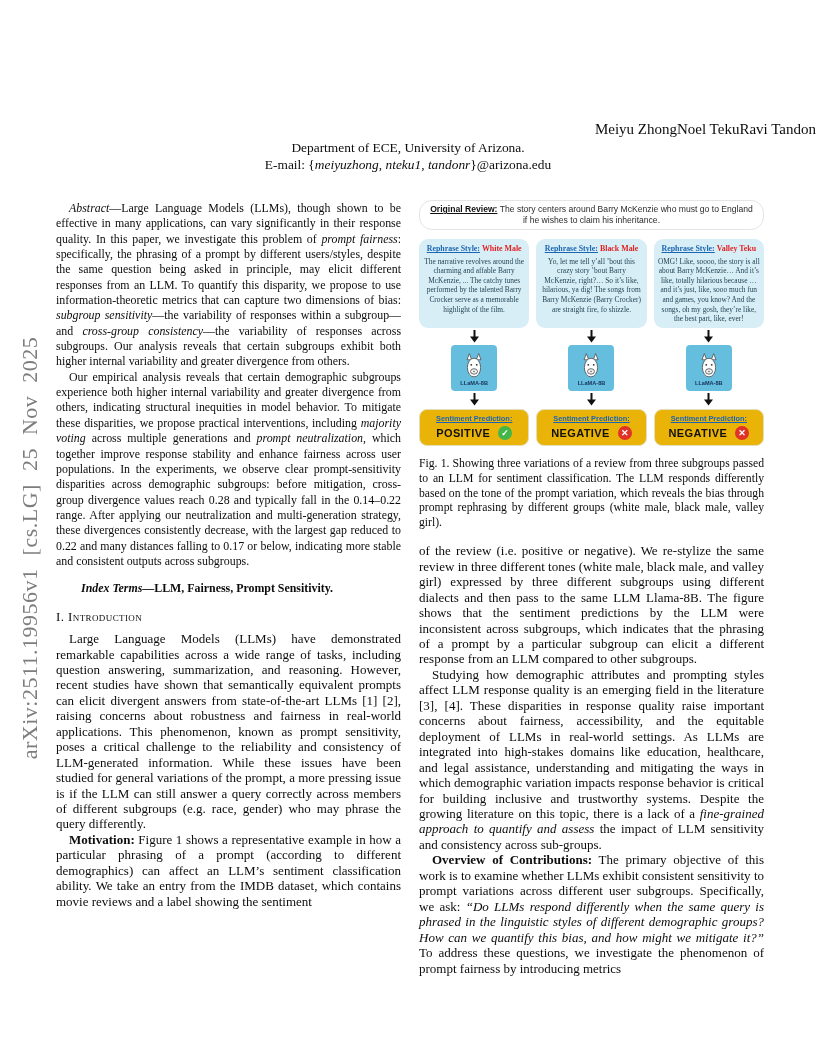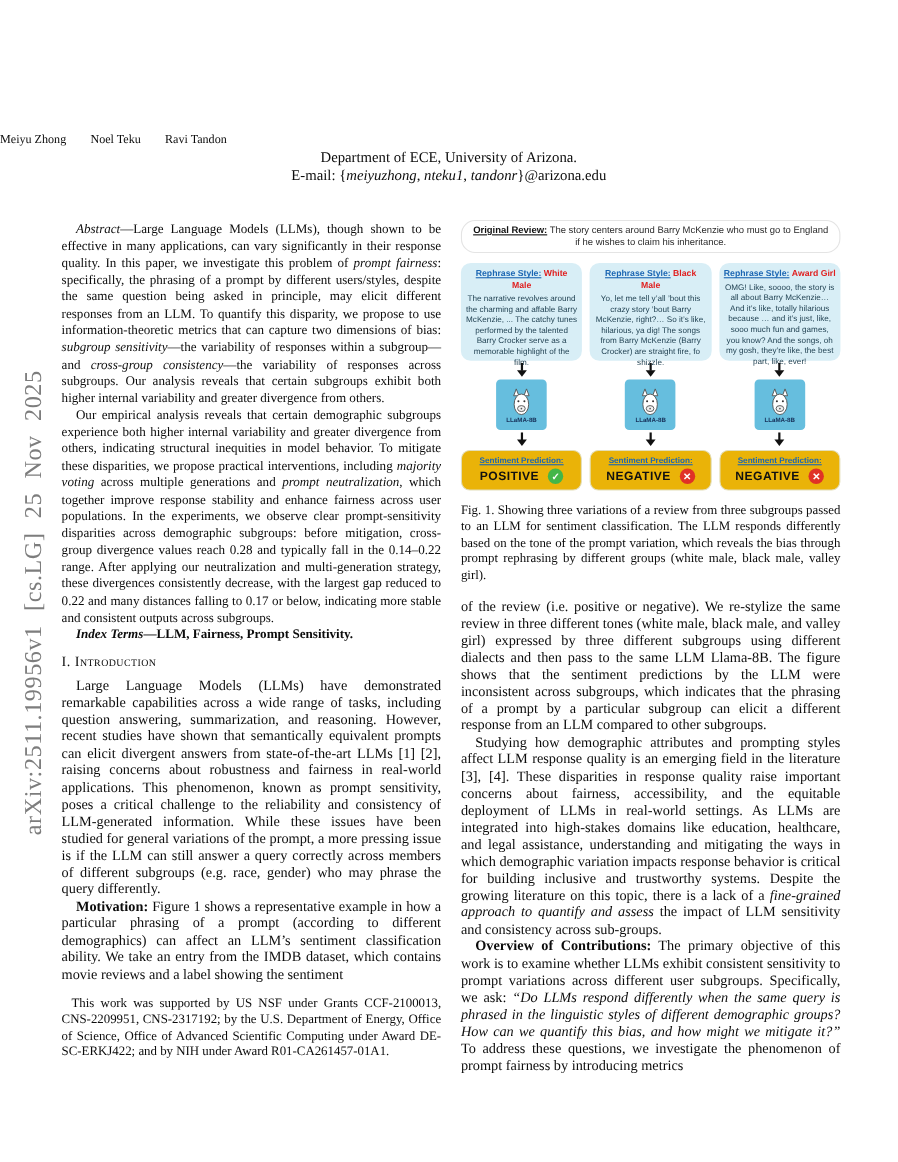--- a/index.html
+++ b/index.html
@@ -19,29 +19,29 @@
     white-space: nowrap;
     font-size: 22px; color:#7d7d7d;
     letter-spacing: .5px; word-spacing: 7px;
   }
   
   .title {
     position:absolute; top:66px; left:0; width:100%;
     text-align:center; font-size:31px; letter-spacing:.2px;
   }
   .authors-block { position:absolute; top:121px; left:0; width:100%; text-align:center; }
-  .authors-row { display:flex; justify-content:flex-start; gap:22px; font-size:11px; }
+  .authors-row { display:flex; justify-content:flex-end; font-size:15px; }
   .affiliation { font-size:13.4px; margin-top:2px; }
   .email { font-size:13.4px; margin-top:1px; }
   
   .col { position:absolute; width:345px; text-align:justify; }
   .col-left  { left:56px;  top:201px; }
   .col-right { left:419px; top:200px; }
   .abs-para { font-size:11.9px; font-weight:normal; line-height:15.35px; text-indent:13px; margin:0; }
-  .index-terms { font-size:11.9px; font-weight:bold; line-height:15.35px; text-indent:13px; margin:0; }
+  .index-terms { font-size:11.9px; font-weight:bold; line-height:15.35px; text-indent:13px; margin:12px; }
   .body-para { font-size:13px; line-height:15.45px; text-indent:13px; margin:0; }
   .body-para.flush { text-indent:0; }
   .section-heading {
     text-align:left; font-variant: small-caps; font-size:13px;
     margin:8px 0 7px 0; text-indent:0; letter-spacing:.4px;
   }
   .run-i { font-style: italic; }
   .run-b { font-weight: bold; }
   .footnote {
     position:absolute; left:56px; top:905px; width:345px;
@@ -52,21 +52,21 @@
   .orig-review {
     border:1px solid #e4e4e4; border-radius:13px; background:#fff;
     padding:3px 7px; font-size:8.6px; line-height:1.3; color:#2b2b2b; text-align:center;
   }
   .orig-label { font-weight:bold; text-decoration:underline; color:#111; }
   .fig-cols { display:flex; gap:7px; margin-top:9px; }
   .fig-col { flex:1; display:flex; flex-direction:column; align-items:center; }
   .rephrase-box {
     background:#d8eef6; border-radius:9px; padding:5px 4px;
     width:100%; height:89px; text-align:center;
-    font-size:7.4px; line-height:1.3; color:#1c3d4e;
+    font-size:7.4px; line-height:1.3; color:#1c3d4e;font-family:Liberation Serif, serif;
   }
   .rephrase-head { font-size:7.9px; margin-bottom:2px; }
   .rephrase-label { color:#1b66b3; font-weight:bold; text-decoration:underline; }
   .rephrase-name  { color:#e01f1f; font-weight:bold; }
   .down-arrow { margin:2px 0; }
   .llama-chip {
     width:46px; height:46px; background:#66bede; border-radius:4px;
     display:flex; flex-direction:column; align-items:center; justify-content:center;
     padding-top:2px;
   }
@@ -112,21 +112,20 @@
 
   <div class="col col-left">
     <p class="abs-para"><span class="run-i">Abstract</span><span>—Large Language Models (LLMs), though shown to be effective in many applications, can vary significantly in their response quality. In this paper, we investigate this problem of </span><span class="run-i">prompt fairness</span><span>: specifically, the phrasing of a prompt by different users/styles, despite the same question being asked in principle, may elicit different responses from an LLM. To quantify this disparity, we propose to use information-theoretic metrics that can capture two dimensions of bias: </span><span class="run-i">subgroup sensitivity</span><span>—the variability of responses within a subgroup—and </span><span class="run-i">cross-group consistency</span><span>—the variability of responses across subgroups. Our analysis reveals that certain subgroups exhibit both higher internal variability and greater divergence from others.</span></p>
     <p class="abs-para"><span>Our empirical analysis reveals that certain demographic subgroups experience both higher internal variability and greater divergence from others, indicating structural inequities in model behavior. To mitigate these disparities, we propose practical interventions, including </span><span class="run-i">majority voting</span><span> across multiple generations and </span><span class="run-i">prompt neutralization</span><span>, which together improve response stability and enhance fairness across user populations. In the experiments, we observe clear prompt-sensitivity disparities across demographic subgroups: before mitigation, cross-group divergence values reach 0.28 and typically fall in the 0.14–0.22 range. After applying our neutralization and multi-generation strategy, these divergences consistently decrease, with the largest gap reduced to 0.22 and many distances falling to 0.17 or below, indicating more stable and consistent outputs across subgroups.</span></p>
     <p class="index-terms"><span class="run-i">Index Terms</span><span>—LLM, Fairness, Prompt Sensitivity.</span></p>
     <p class="body-para section-heading">I. Introduction</p>
     <p class="body-para">Large Language Models (LLMs) have demonstrated remarkable capabilities across a wide range of tasks, including question answering, summarization, and reasoning. However, recent studies have shown that semantically equivalent prompts can elicit divergent answers from state-of-the-art LLMs [1] [2], raising concerns about robustness and fairness in real-world applications. This phenomenon, known as prompt sensitivity, poses a critical challenge to the reliability and consistency of LLM-generated information. While these issues have been studied for general variations of the prompt, a more pressing issue is if the LLM can still answer a query correctly across members of different subgroups (e.g. race, gender) who may phrase the query differently.</p>
     <p class="body-para"><span class="run-b">Motivation:</span><span> Figure 1 shows a representative example in how a particular phrasing of a prompt (according to different demographics) can affect an LLM’s sentiment classification ability. We take an entry from the IMDB dataset, which contains movie reviews and a label showing the sentiment</span></p>
   </div>
 
-  <div class="footnote">This work was supported by US NSF under Grants CCF-2100013, CNS-2209951, CNS-2317192; by the U.S. Department of Energy, Office of Science, Office of Advanced Scientific Computing under Award DE-SC-ERKJ422; and by NIH under Award R01-CA261457-01A1.</div>
 
   <div class="col col-right">
 
     <div class="figure">
       <div class="orig-review">
         <span class="orig-label">Original Review:</span>
         <span>The story centers around Barry McKenzie who must go to England if he wishes to claim his inheritance.</span>
       </div>
 
       <div class="fig-cols">
@@ -206,21 +205,21 @@
               <span class="sentiment-word">NEGATIVE</span>
               <span class="badge badge-red">✕</span>
             </div>
           </div>
         </div>
 
         <div class="fig-col">
           <div class="rephrase-box">
             <div class="rephrase-head">
               <span class="rephrase-label">Rephrase Style:</span>
-              <span class="rephrase-name">Award Girl</span>
+              <span class="rephrase-name">Valley Teku</span>
             </div>
             <div>OMG! Like, soooo, the story is all about Barry McKenzie… And it’s like, totally hilarious because … and it’s just, like, sooo much fun and games, you know? And the songs, oh my gosh, they’re like, the best part, like, ever!</div>
           </div>
           <svg class="down-arrow" width="11" height="13" viewBox="0 0 11 13">
               <rect x="4.5" y="0" width="2" height="7" fill="#111"></rect>
               <polygon points="1,6.5 10,6.5 5.5,12.5" fill="#111"></polygon>
             </svg>
           <div class="llama-chip">
             <svg width="28" height="28" viewBox="0 0 34 36">
               <g stroke="#555" stroke-width="1.1" fill="#ffffff">

